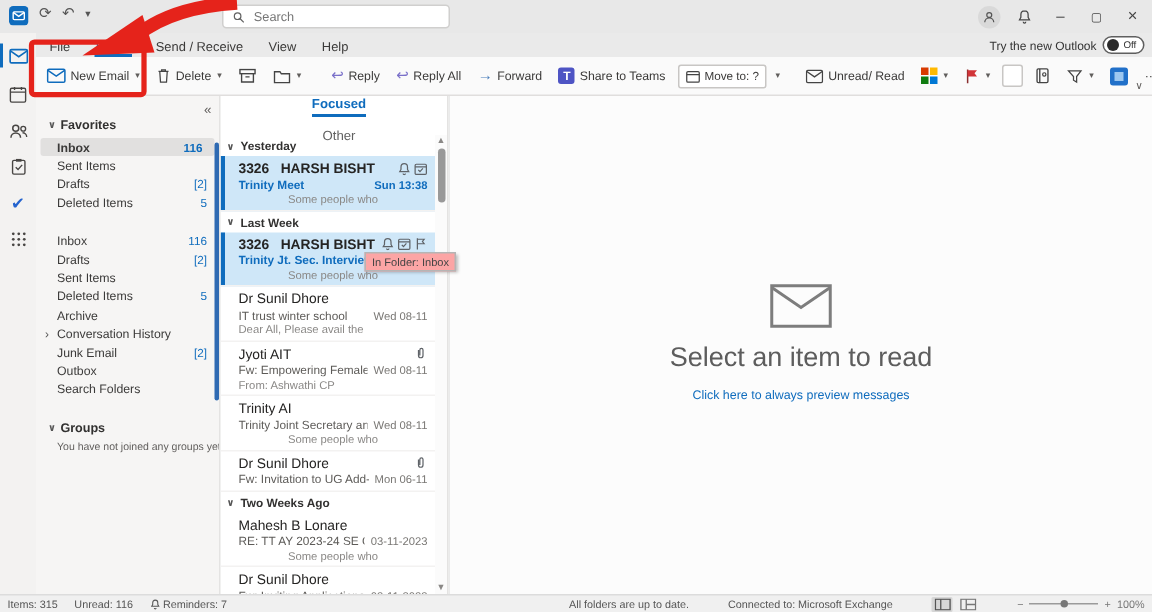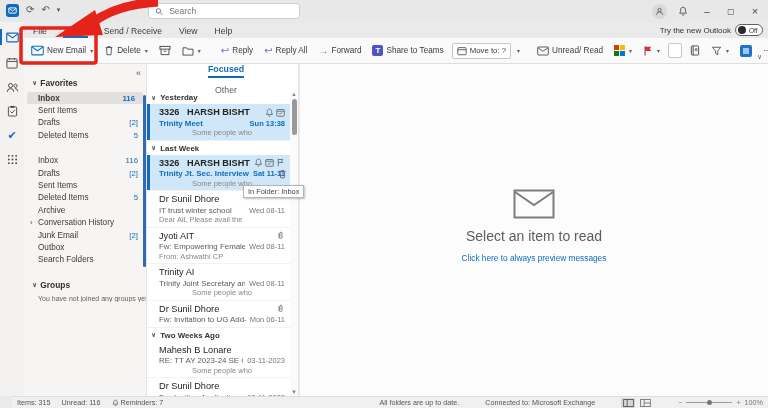--- a/index.html
+++ b/index.html
@@ -97,32 +97,32 @@
   .m-date{font-size:7.5px;color:#797774;margin-left:4px;white-space:nowrap;flex:none;}
   .msg.unread .m-subject,.msg.unread .m-date{color:#0f6cbd;font-weight:bold;}
   .m-r3{height:9.5px;font-size:7.5px;color:#8a8886;white-space:nowrap;overflow:hidden;}
   .m-r3.center{text-align:center;}
   .m-trash{position:absolute;right:3px;top:14px;color:#5f6368;}
   .ml-sb{position:absolute;right:0;top:26px;width:8px;bottom:0;background:#fbfbfb;}
   .ml-sb .arr{position:absolute;left:0;width:8px;text-align:center;font-size:6px;color:#8a8886;}
   .ml-sb .thumb{position:absolute;left:1.5px;width:5px;top:9px;height:36px;background:#999;border-radius:3px;}
 
   
-  .tooltip{position:absolute;left:243px;top:185px;height:13px;padding:0 4px;background:#ffffff;
+  .tooltip{position:absolute;left:243px;top:168px;height:13px;padding:0 4px;background:#fca5a5;
            border:1px solid #b5b5b5;box-shadow:1px 1px 2px rgba(0,0,0,.25);font-size:7.4px;color:#444;
            display:flex;align-items:center;z-index:40;white-space:nowrap;}
 
   
   .readingpane{position:absolute;left:300px;top:64px;right:0;bottom:12px;background:#fcfcfc;}
   .rp-center{position:absolute;left:0;right:0;top:125px;display:flex;flex-direction:column;align-items:center;gap:9px;}
-  .rp-title{font-size:14px;color:#5d5d5d;}
+  .rp-title{font-size:18px;color:#5d5d5d;}
   .rp-link{font-size:8.3px;color:#0f6cbd;}
 
   
-  .statusbar{position:absolute;left:12px;right:0;bottom:0;height:12px;background:#f0f0f0;border-top:1px solid #dcdcdc;
+  .statusbar{position:absolute;left:0;right:0;bottom:0;height:12px;background:#f0f0f0;border-top:1px solid #dcdcdc;
              display:flex;align-items:center;gap:12px;padding:0 5px;font-size:7.2px;color:#555;white-space:nowrap;}
   .sb-left{display:flex;align-items:center;gap:11px;}
   .sb-right{margin-left:auto;display:flex;align-items:center;gap:26px;}
   .sb-view{display:flex;align-items:center;gap:3px;}
   .sb-view .vicon{width:14px;height:10px;display:flex;align-items:center;justify-content:center;border-radius:1px;}
   .sb-view .vicon.selected{background:#d6d6d6;}
   .sb-zoom{display:flex;align-items:center;gap:4px;color:#777;}
   .sb-track{position:relative;width:46px;height:1px;background:#9a9a9a;}
   .sb-thumb{position:absolute;left:21px;top:-2px;width:5px;height:5px;border-radius:50%;background:#777;}
 

